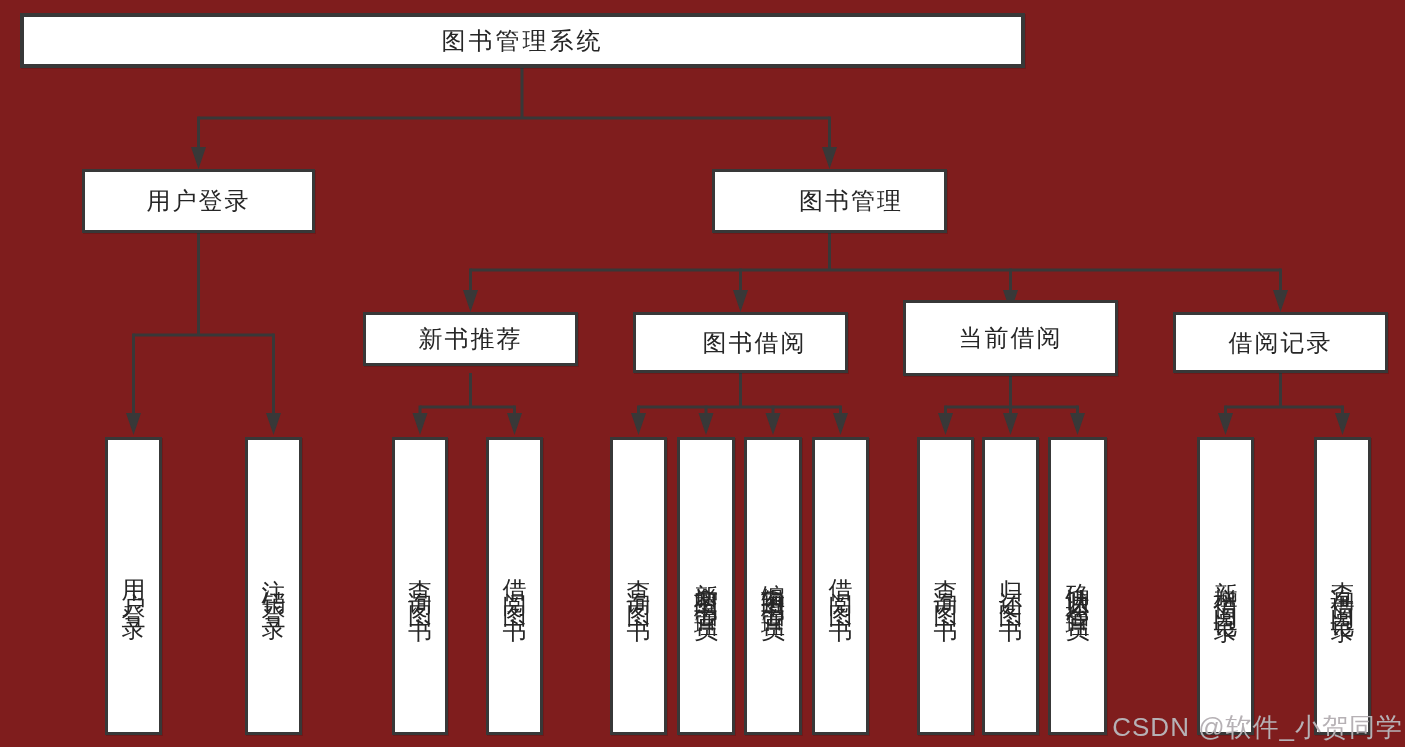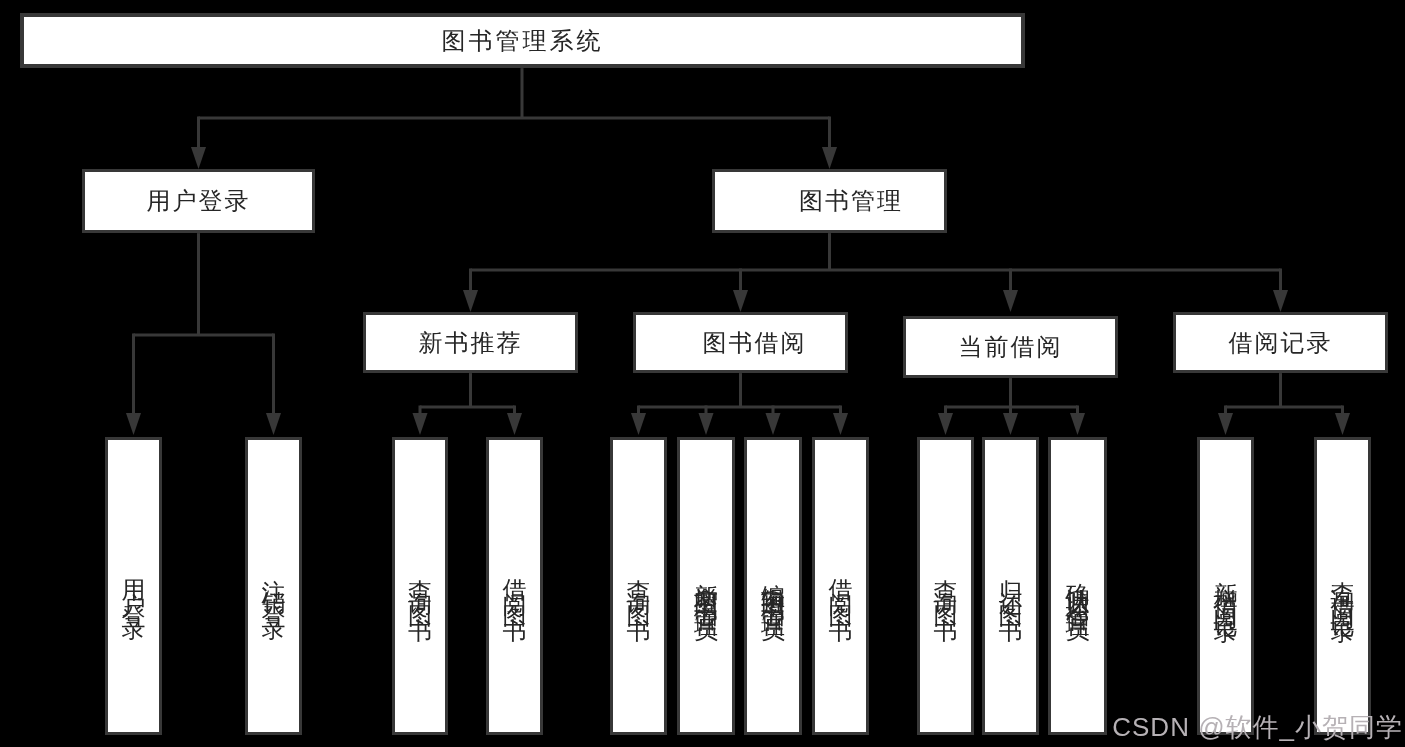--- a/index.html
+++ b/index.html
@@ -1,17 +1,17 @@
 <!DOCTYPE html>
 <html><head>
 <meta charset="utf-8">
 <style>
   html,body{margin:0;padding:0;background:#ffffff;}
   .canvas{
-    position:relative;width:1405px;height:747px;background:#000000;
+    position:relative;width:1405px;height:747px;background:#7f1d1d;
     font-family:"Liberation Sans","DejaVu Sans",sans-serif;overflow:hidden;
   }
   .lines{position:absolute;left:0;top:0;width:1405px;height:747px;}
   .box{
     position:absolute;box-sizing:border-box;border:3px solid #383838;background:#ffffff;
     color:#262626;display:flex;align-items:center;justify-content:center;
     box-shadow:1px 1px 0 rgba(0,0,0,0.12);
   }
   .root{border-width:4px;font-size:24px;letter-spacing:3px;font-weight:500;}
   .hbox{font-size:24px;letter-spacing:2px;font-weight:500;}
@@ -96,23 +96,23 @@
       <polygon points="1218,413 1233,413 1225.5,435"></polygon>
       <polygon points="1335,413 1350,413 1342.5,435"></polygon>
     </g>
   </svg>
 
   <div class="box root" style="left:20px;top:13px;width:1005px;height:55px;">图书管理系统</div>
 
   <div class="box hbox" style="left:82px;top:169px;width:233px;height:64px;">用户登录</div>
   <div class="box hbox" style="left:712px;top:169px;width:235px;height:64px;padding-left:43px;">图书管理</div>
 
-  <div class="box hbox" style="left:363px;top:312px;width:215px;height:61px;">新书推荐</div>
+  <div class="box hbox" style="left:363px;top:312px;width:215px;height:54px;">新书推荐</div>
   <div class="box hbox" style="left:633px;top:312px;width:215px;height:61px;padding-left:28px;">图书借阅</div>
-  <div class="box hbox" style="left:903px;top:316px;width:215px;height:62px;">当前借阅</div>
+  <div class="box hbox" style="left:903px;top:300px;width:215px;height:76px;">当前借阅</div>
   <div class="box hbox" style="left:1173px;top:312px;width:215px;height:61px;">借阅记录</div>
 
   <div class="box vbox ls4" style="left:105px;top:437px;width:57px;height:298px;">用户登录</div>
   <div class="box vbox ls4" style="left:245px;top:437px;width:57px;height:298px;">注销登录</div>
 
   <div class="box vbox ls4" style="left:392px;top:437px;width:56px;height:298px;">查询图书</div>
   <div class="box vbox ls4" style="left:486px;top:437px;width:57px;height:298px;">借阅图书</div>
 
   <div class="box vbox ls4" style="left:610px;top:437px;width:57px;height:298px;">查询图书</div>
   <div class="box vbox ls9" style="left:677px;top:437px;width:58px;height:298px;">新增图书（管理员）</div>

